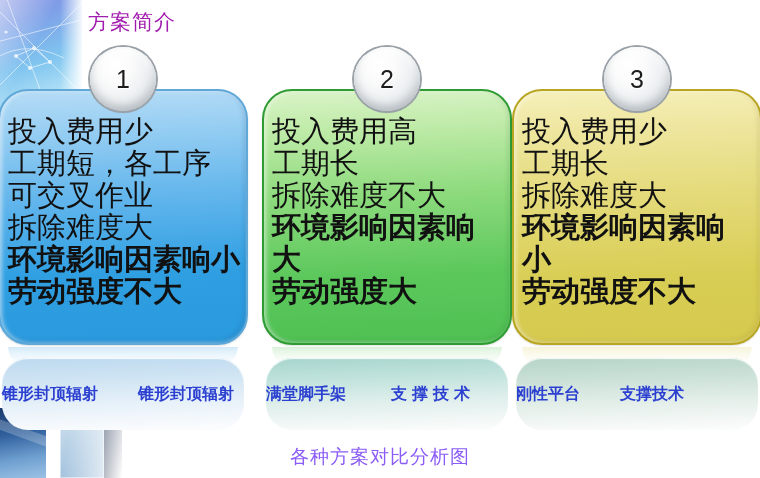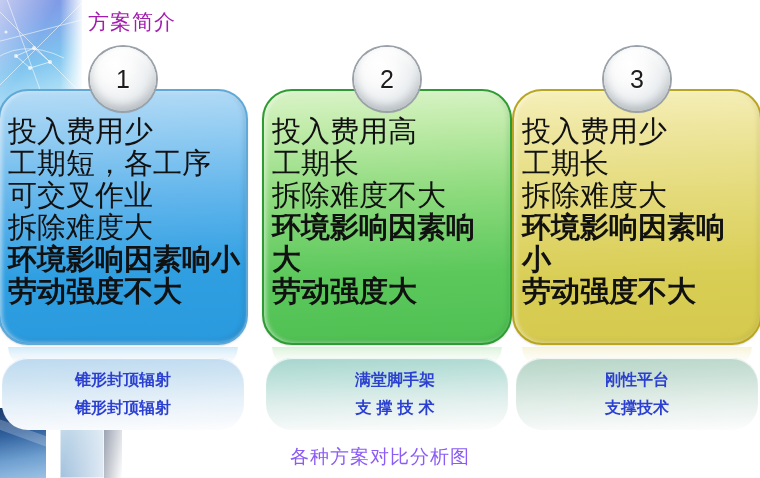--- a/index.html
+++ b/index.html
@@ -109,26 +109,26 @@
             mask-image:linear-gradient(180deg, rgba(0,0,0,.55) 0%, rgba(0,0,0,0) 100%);
   }
   .reflect-1{background:linear-gradient(180deg,#2a9ade,#b6dcf6);}
   .reflect-2{background:linear-gradient(180deg,#4fc053,#d9f3c8);}
   .reflect-3{background:linear-gradient(180deg,#d5c94e,#f6f0bb);}
 
   
   .pill{
     position:absolute;top:358px;left:4px;width:242px;height:72px;
     border-radius:26px;z-index:4;box-sizing:border-box;
-    display:flex;flex-direction:column;align-items:center;justify-content:center;
+    display:flex;flex-direction:row;align-items:center;gap:40px;
   }
   .pill-1{background:linear-gradient(178deg,#bcd9ef 0%,#cfe4f3 30%,#e7f1f9 62%,#fdfdfe 100%);
     box-shadow:inset 0 1px 1px rgba(255,255,255,.9);}
   .pill-2{background:linear-gradient(178deg,#a6d5cd 0%,#c0e2dc 28%,#e0efec 60%,#fdfdfd 100%);
-    box-shadow:inset 0 1px 1px rgba(255,255,255,.9);padding-left:16px;}
+    box-shadow:inset 0 1px 1px rgba(255,255,255,.9);}
   .pill-3{background:linear-gradient(178deg,#b6d4c6 0%,#c9e0d6 28%,#e3eee9 60%,#fdfdfd 100%);
     box-shadow:inset 0 1px 1px rgba(255,255,255,.9);}
   .pill .pl{
     font-size:16px;font-weight:bold;color:#2b3fd0;line-height:28px;white-space:nowrap;
     font-family:"Liberation Sans","DejaVu Sans",sans-serif;
   }
   .pill .pl.sp{letter-spacing:5px;text-indent:5px;}
 
   
   .caption{

